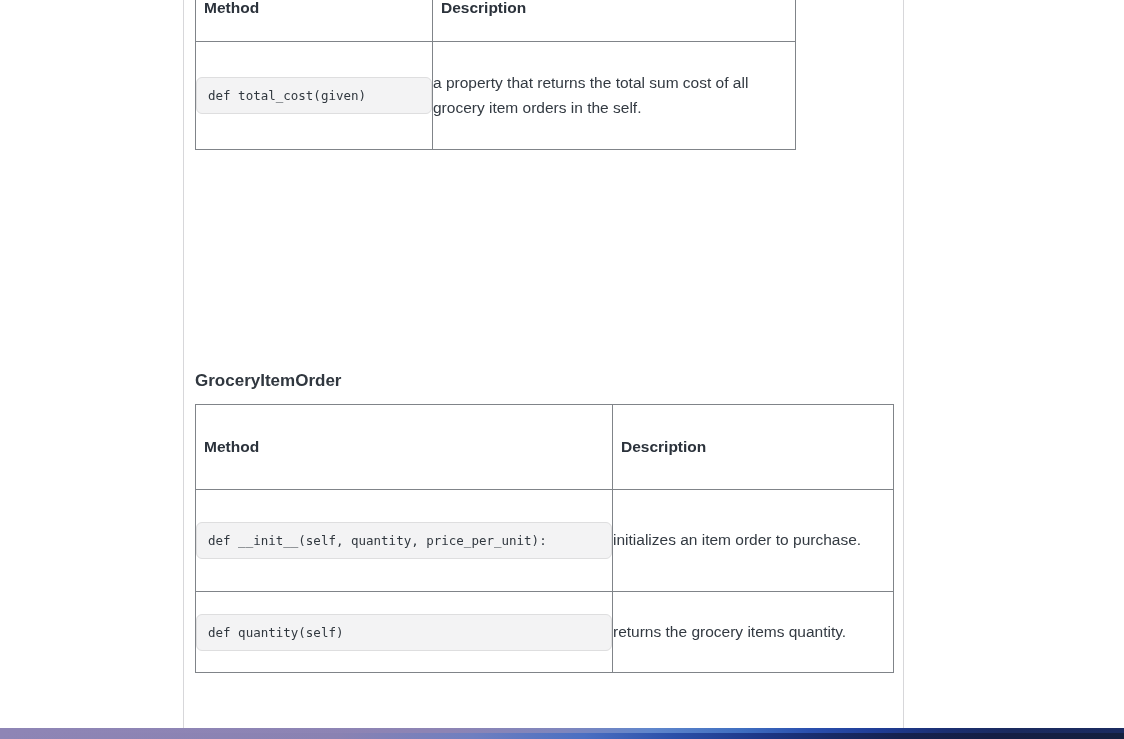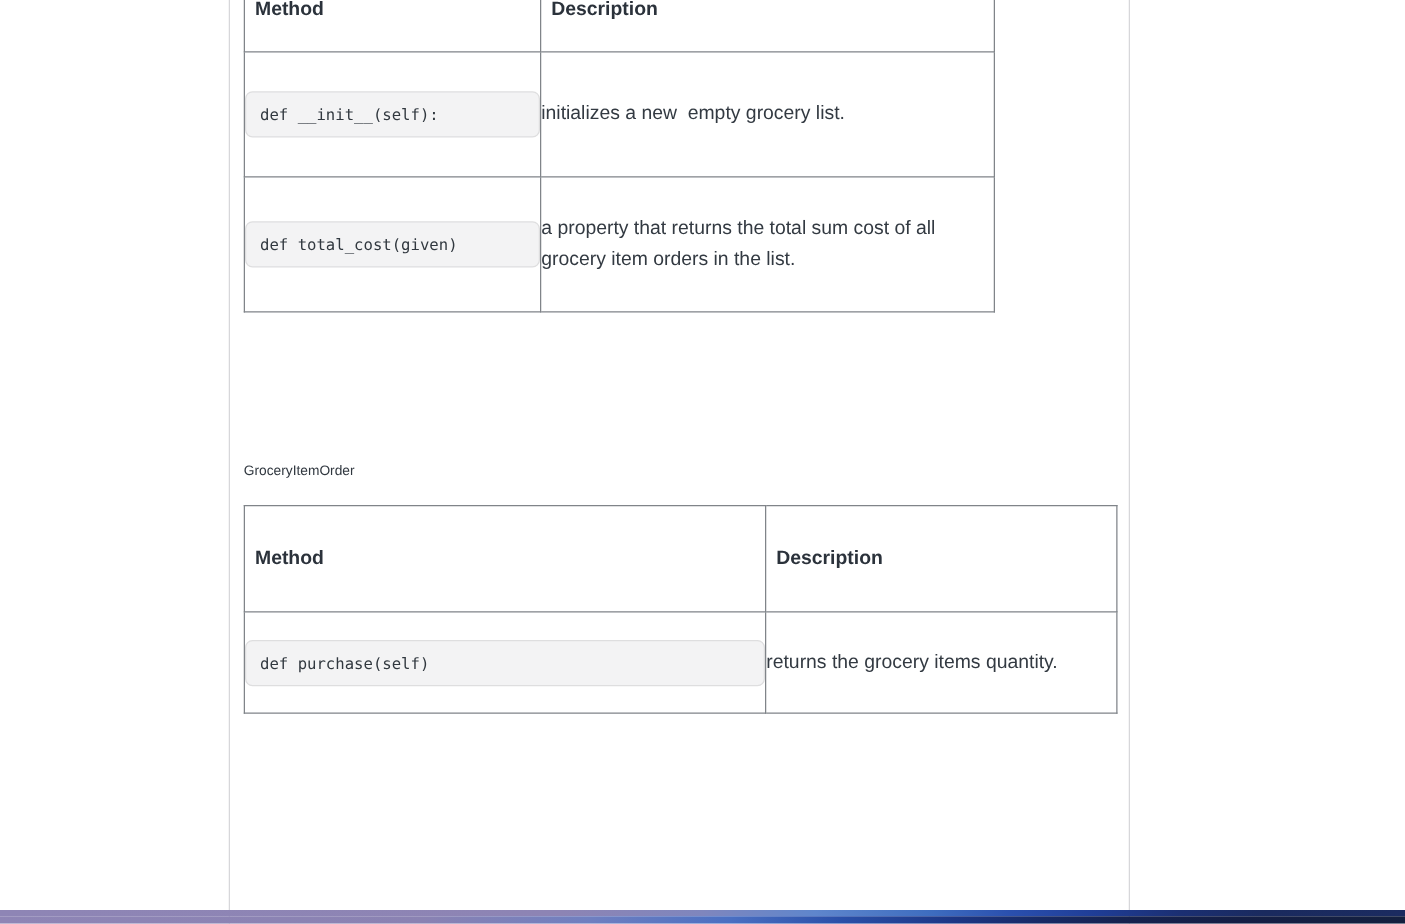--- a/index.html
+++ b/index.html
@@ -98,22 +98,22 @@
   .table-one th { height: 67px; }
   .table-one tr.r1 td { height: 99px; }
   .table-one tr.r2 td { height: 73px; }
   .table-one tr.r3 td { height: 107px; }
 
   
   .section-caption {
     position: absolute;
     left: 11px;
     top: 371px;
-    font-size: 11px;
-    font-weight: normal;
+    font-size: 17px;
+    font-weight: bold;
     color: #30373f;
     white-space: nowrap;
   }
 
   
   .table-two {
     left: 11px;
     top: 404px;
     width: 698px;
   }
@@ -166,52 +166,52 @@
           <col class="c1">
           <col class="c2">
         </colgroup>
       <thead>
         <tr>
           <th>Method</th>
           <th>Description</th>
         </tr>
       </thead>
       <tbody>
-        <tr class="r1">
-          <td class="method-cell">
-            <code class="code-chip">def __init__(self):</code>
-          </td>
-          <td class="desc-cell">initializes a new  empty grocery list.</td>
-        </tr>
         <tr class="r3">
           <td class="method-cell">
             <code class="code-chip">def total_cost(given)</code>
           </td>
-          <td class="desc-cell">a property that returns the total sum cost of all grocery item orders in the list.</td>
+          <td class="desc-cell">a property that returns the total sum cost of all grocery item orders in the self.</td>
         </tr>
       </tbody>
     </table>
 
     <div class="section-caption">GroceryItemOrder</div>
 
     <table class="method-table table-two">
       <colgroup>
           <col class="c1">
           <col class="c2">
         </colgroup>
       <thead>
         <tr>
           <th>Method</th>
           <th>Description</th>
         </tr>
       </thead>
       <tbody>
+        <tr class="r1">
+          <td class="method-cell">
+            <code class="code-chip">def __init__(self, quantity, price_per_unit):</code>
+          </td>
+          <td class="desc-cell">initializes an item order to purchase.</td>
+        </tr>
         <tr class="r3">
           <td class="method-cell">
-            <code class="code-chip">def purchase(self)</code>
+            <code class="code-chip">def quantity(self)</code>
           </td>
           <td class="desc-cell">returns the grocery items quantity.</td>
         </tr>
       </tbody>
     </table>
 
   </div>
 
   <div class="bottom-strip">
     <div class="strip-upper"></div>

